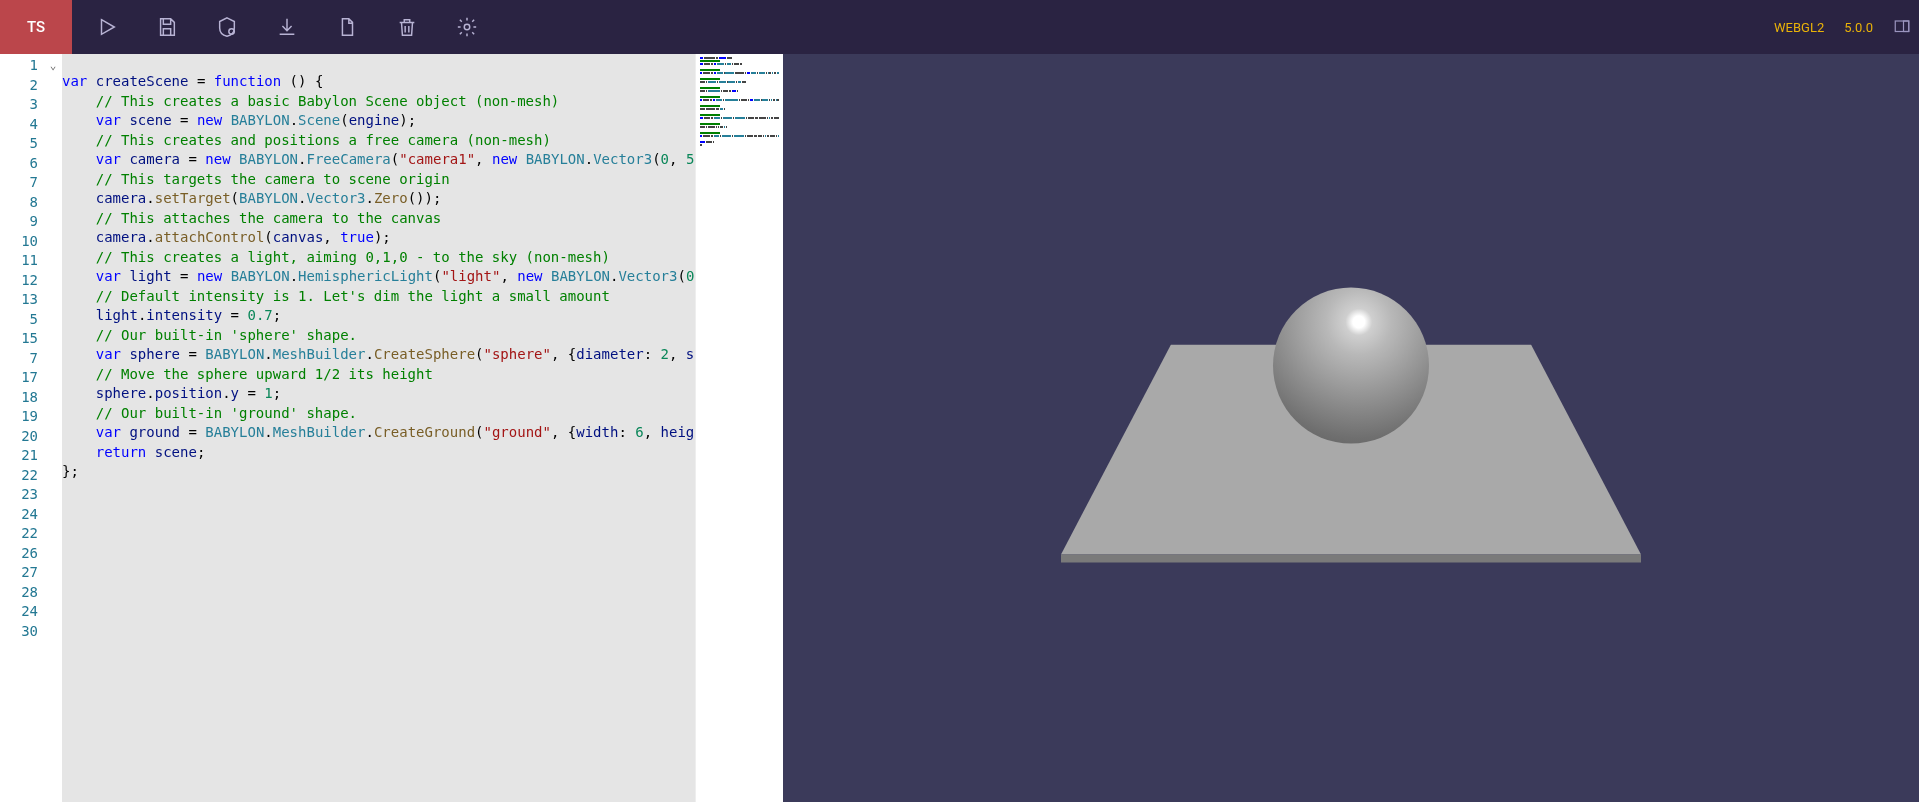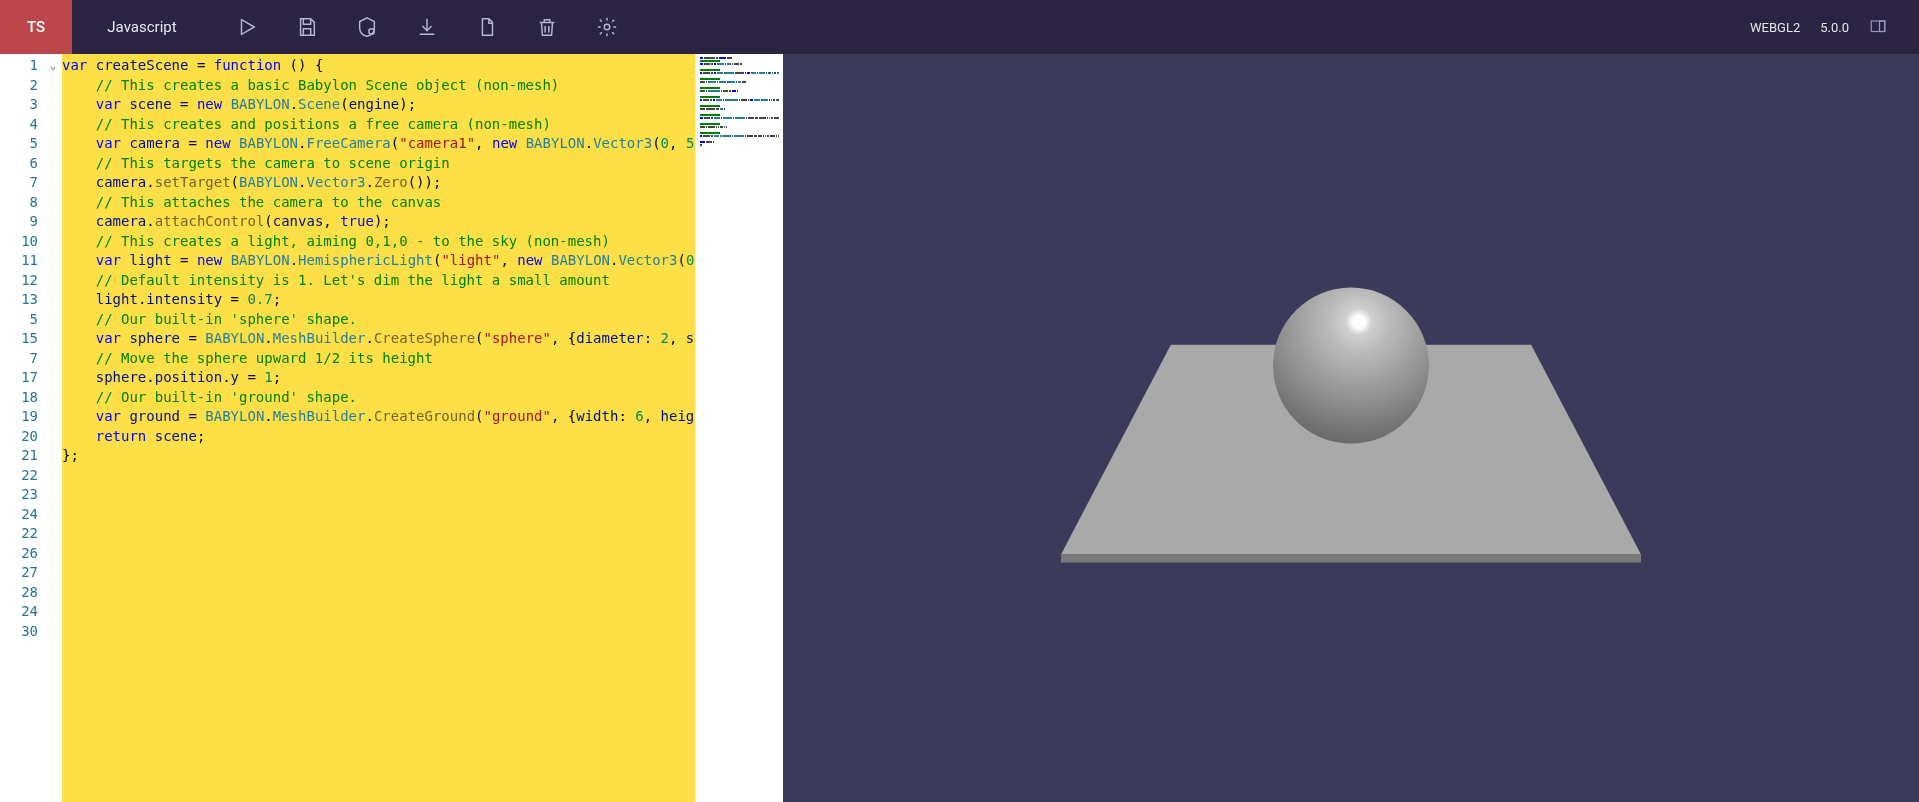--- a/index.html
+++ b/index.html
@@ -77,22 +77,22 @@
   height: 22px;
   cursor: pointer;
   color: #b8b3d4;
 }
 .icon-btn svg { width: 100%; height: 100%; stroke: currentColor; fill: none; stroke-width: 1.6; }
 .header-right {
   margin-left: auto;
   display: flex;
   align-items: center;
   gap: 20px;
-  padding-right: 32px;
-  color: #e5e5e5;
+  padding-right: 8px;
+  color: #eab308;
   font-size: 13px;
 }
 .header-right .devtools-icon { width: 18px; height: 18px; color: #9b95bf; }
 .main {
   display: flex;
   height: calc(100% - 54px);
 }
 .editor-pane {
   width: 783px;
   background: #fff;
@@ -115,22 +115,22 @@
   width: 18px;
   padding-top: 2px;
   font-family: monospace;
   font-size: 11px;
   color: #666;
   line-height: 19.5px;
   text-align: center;
 }
 .code {
   flex: 1;
-  background: #fde047;
-  padding-top: 2px;
+  background: #e5e5e5;
+  padding-top: 18px;
   font-family: "Consolas","Menlo",monospace;
   font-size: 14px;
   line-height: 19.5px;
   white-space: pre;
   color: #000;
   overflow: hidden;
 }
 .tok-kw { color: #0000ff; }
 .tok-fn { color: #795e26; }
 .tok-type { color: #267f99; }
@@ -178,21 +178,20 @@
   height: 156px;
   border-radius: 50%;
   background: radial-gradient(circle at 55% 22%, #ffffff 0%, #ffffff 4%, #cfcfcf 9%, #b8b8b8 22%, #9a9a9a 45%, #6f6f6f 78%, #5a5a5a 100%);
 }
 </style>
 </head>
 <body>
 
 <div class="header">
   <div class="tab-ts">TS</div>
-  <div class="tab-js">Javascript</div>
   <div class="toolbar-icons">
     <div class="icon-btn"><svg viewBox="0 0 24 24">
           <polygon points="6,4 20,12 6,20"></polygon>
         </svg></div>
     <div class="icon-btn"><svg viewBox="0 0 24 24">
           <path d="M5 3h11l4 4v14H5z M8 3v6h8V3 M8 21v-7h8v7"></path>
         </svg></div>
     <div class="icon-btn"><svg viewBox="0 0 24 24">
           <path d="M12 2l8 4v7c0 5-3.5 8-8 9-4.5-1-8-4-8-9V6z"></path>
           <circle cx="17" cy="17" r="3"></circle>

